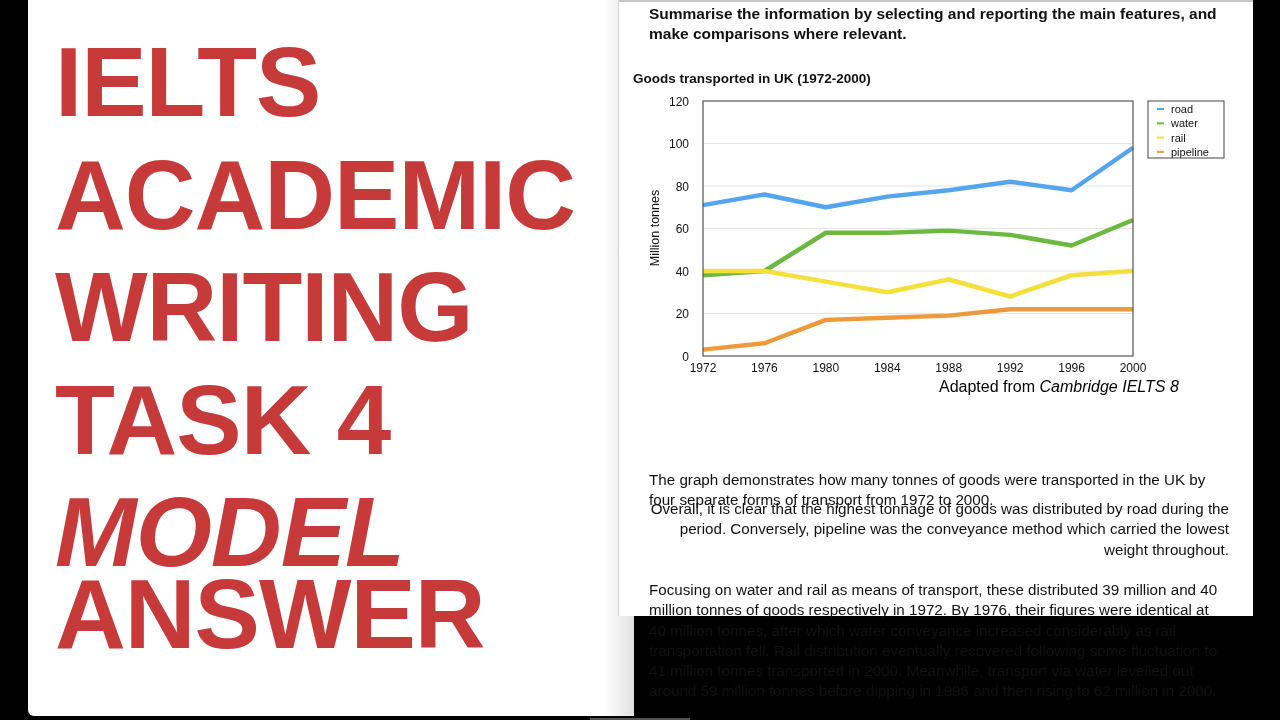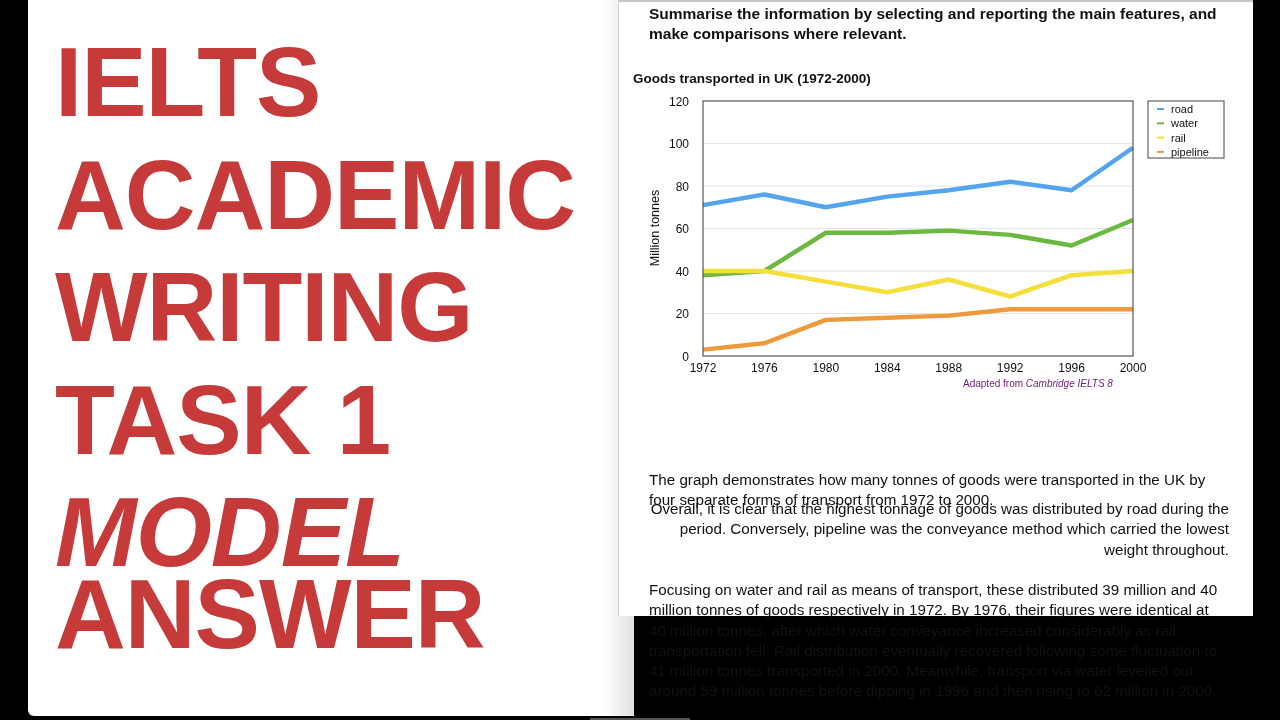--- a/index.html
+++ b/index.html
@@ -5,33 +5,33 @@
   html, body { margin:0; padding:0; }
   body { width:1280px; height:720px; background:#000; position:relative; overflow:hidden; font-family:"Liberation Sans", sans-serif; }
   .left-panel { position:absolute; left:28px; top:0; width:606px; height:716px; background:#fff; border-bottom-left-radius:6px; }
   .left-panel .shade { position:absolute; right:0; top:0; width:30px; height:100%; background:linear-gradient(to right, rgba(255,255,255,0), rgba(200,200,200,0.55)); }
   .title-line { position:absolute; left:27px; color:#c63b3a; font-weight:bold; font-size:98px; line-height:1; letter-spacing:-1px; white-space:nowrap; }
   .right-panel { position:absolute; left:618px; top:0; width:634px; height:616px; background:#fff; border-left:1px solid #d4d4d4; }
   .top-line { position:absolute; left:0; top:0; width:100%; height:2px; background:#c8c8c8; }
   .prompt { position:absolute; left:30px; top:4px; width:600px; font-size:15.5px; font-weight:bold; line-height:20px; color:#111; }
   .chart-title { position:absolute; left:0; width:634px; top:71px; text-align:left; font-size:13.5px; font-weight:bold; color:#111;padding-left:14px; }
   .chart { position:absolute; left:0; top:0; }
-  .caption { position:absolute; left:344px; top:378px; font-size:10px; color:#701a75; }
+  .caption { position:absolute; left:320px; top:378px; font-size:16px; color:#000000; }
   .caption i { font-style:italic; }
   .para { position:absolute; left:30px; width:580px; font-size:15.2px; line-height:20.3px; color:#111; }
   .bottom-rule { position:absolute; left:590px; top:718px; width:100px; height:2px; background:#555; }
 </style>
 </head>
 <body>
 
 <div class="left-panel">
   <div class="title-line" style="top:33px;">IELTS</div>
   <div class="title-line" style="top:146px;text-align:center;">ACADEMIC</div>
   <div class="title-line" style="top:258px;">WRITING</div>
-  <div class="title-line" style="top:371px;">TASK 1</div>
+  <div class="title-line" style="top:371px;">TASK 4</div>
   <div class="title-line" style="top:483px;font-style:italic;">MODEL</div>
   <div class="title-line" style="top:565px;">ANSWER</div>
   <div class="shade"></div>
 </div>
 
 <div class="right-panel">
   <div class="top-line"></div>
   <div class="prompt">Summarise the information by selecting and reporting the main features, and make comparisons where relevant.</div>
   <div class="chart-title">Goods transported in UK (1972-2000)</div>
 

